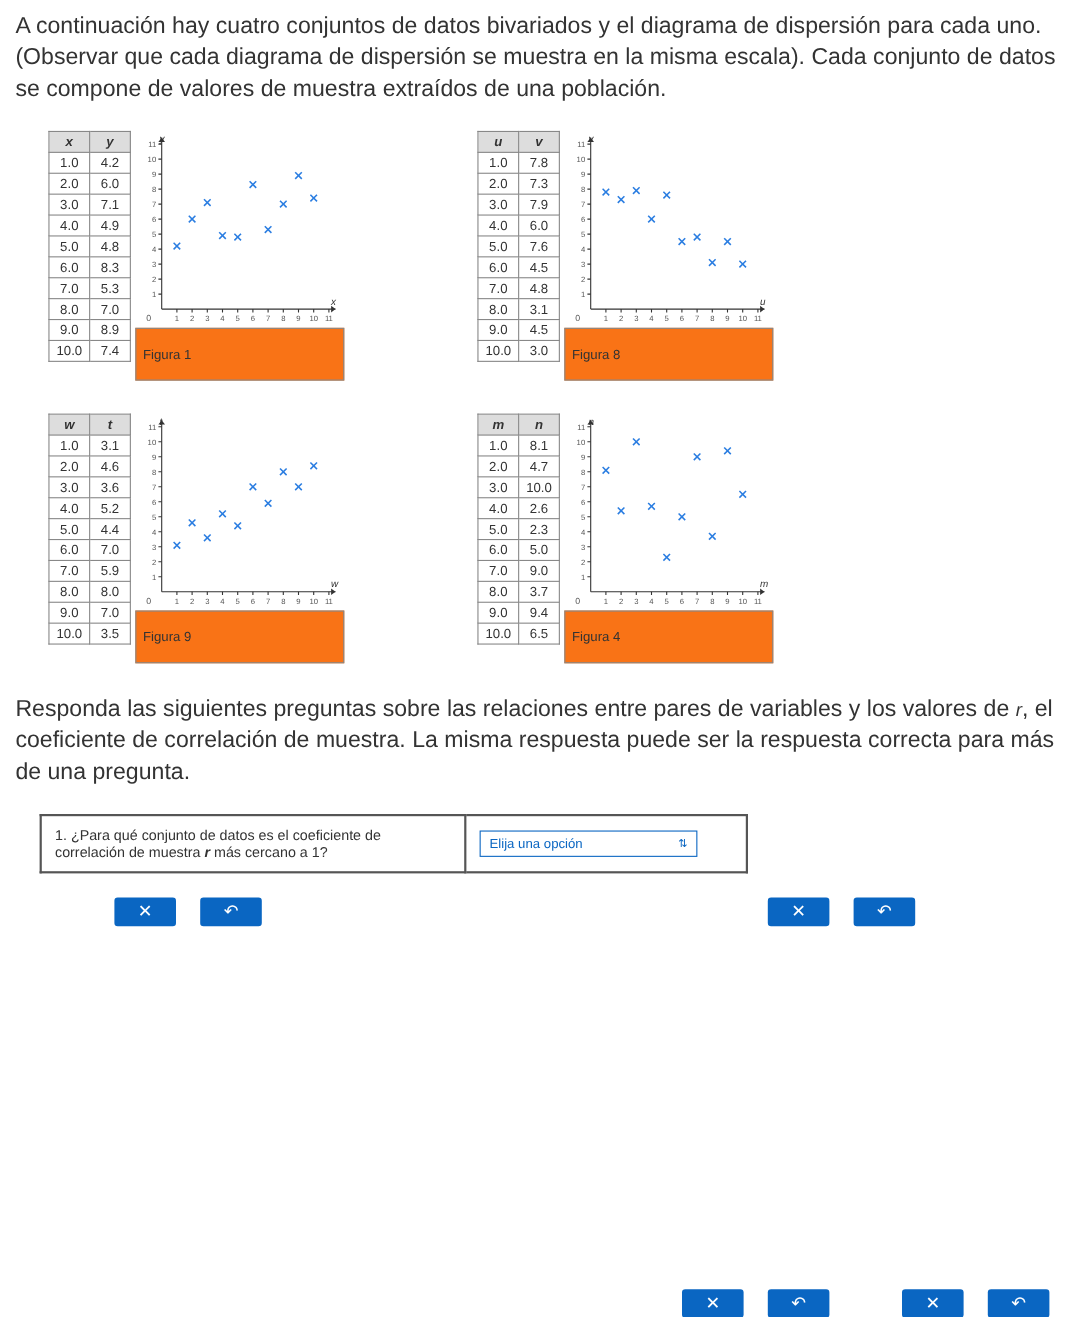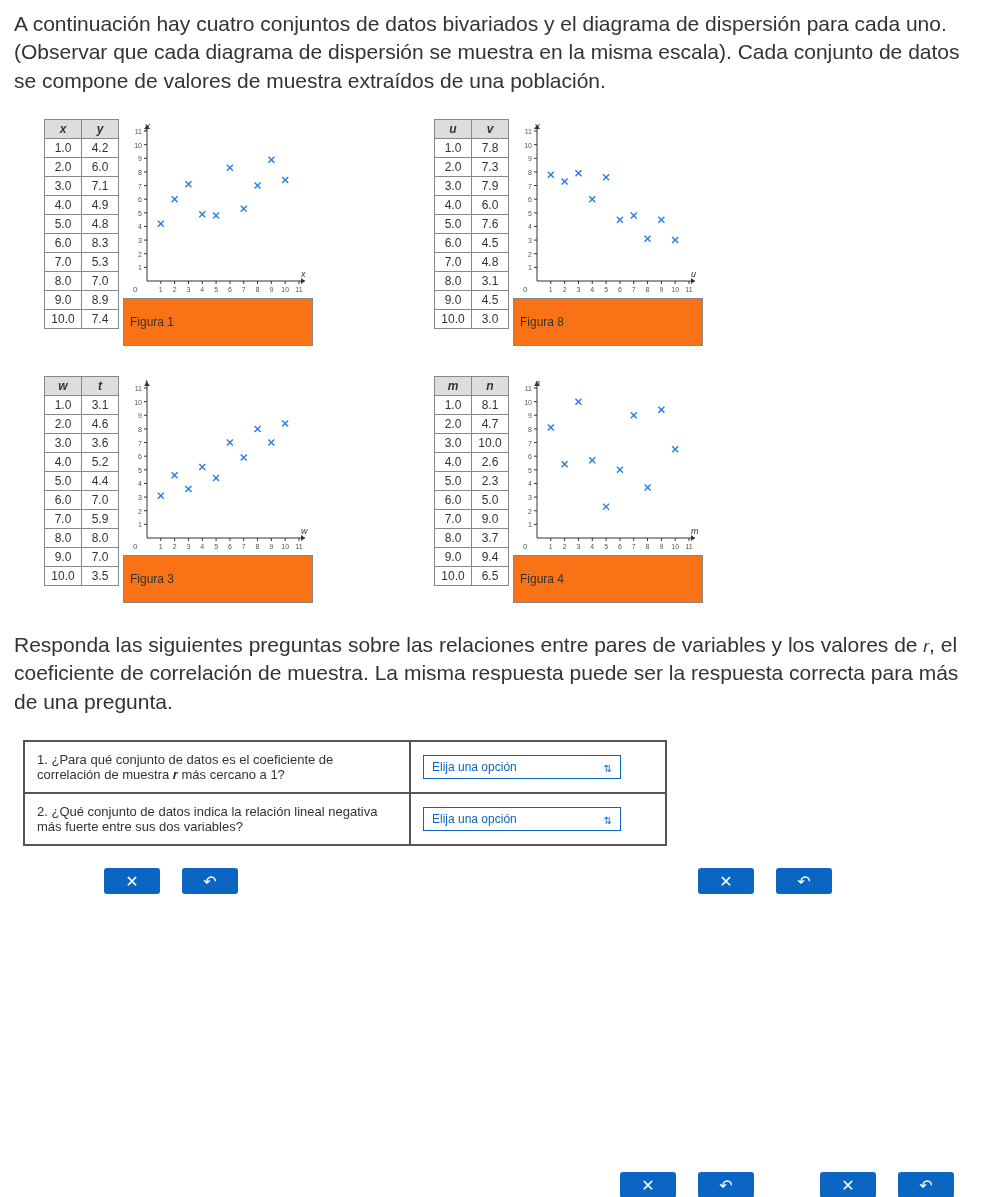--- a/index.html
+++ b/index.html
@@ -5,25 +5,25 @@
   body { font-family: Verdana, Arial, sans-serif; font-size: 21px; color: #333; margin: 0; padding: 10px 14px; width: 956px; }
   .intro { line-height: 1.35; margin-bottom: 24px; }
   .grid { display: grid; grid-template-columns: 360px 360px; column-gap: 30px; row-gap: 30px; margin-left: 30px; margin-bottom: 28px; }
   .dataset { display: flex; align-items: flex-start; }
   table.data { border-collapse: collapse; font-size: 12px; }
   table.data th, table.data td { border: 1px solid #888; padding: 2px 5px; text-align: center; min-width: 26px; background: #fff; }
   table.data th { background: #ddd; font-style: italic; font-weight: bold; }
   .plotwrap { margin-left: 4px; }
   .caption { font-size: 12px; background: #f97316; border: 1px solid #888; padding: 16px 6px; width: 176px; margin-top: -1px; }
   svg.scatter { display: block; }
-  .questions { border: 2px solid #555; border-collapse: collapse; margin-left: 9px; margin-top: 8px; }
+  .questions { border: 2px solid #555; border-collapse: collapse; margin-left: 22px; margin-top: 8px; }
   .questions td { border: 2px solid #555; padding: 10px 12px; font-size: 13px; vertical-align: middle; }
   .questions td.q { width: 360px; }
   .questions td.a { width: 230px; }
-  .select { display: inline-flex; align-items: flex-end; justify-content: space-between; border: 1px solid #0a66c2; color: #0a66c2; font-size: 12px; padding: 4px 8px; width: 180px; background: #fff; cursor: pointer; }
+  .select { display: inline-flex; align-items: center; justify-content: space-between; border: 1px solid #0a66c2; color: #0a66c2; font-size: 12px; padding: 4px 8px; width: 180px; background: #fff; cursor: pointer; }
   .select .chev { font-size: 10px; }
   .btnbar { display: flex; gap: 460px; margin-left: 90px; margin-top: 22px; }
   .btngrp { display: flex; gap: 22px; }
   .ibtn { width: 56px; height: 26px; background: #0a66c2; color: #fff; border-radius: 3px; display: inline-flex; align-items: center; justify-content: center; font-size: 16px; cursor: pointer; }
   .rvar { font-style: italic; font-size: 17px; }
 </style>
 </head>
 <body>
 
 <div class="intro">A continuación hay cuatro conjuntos de datos bivariados y el diagrama de dispersión para cada uno. (Observar que cada diagrama de dispersión se muestra en la misma escala). Cada conjunto de datos se compone de valores de muestra extraídos de una población.</div>
@@ -460,21 +460,21 @@
           </g>
           <g stroke="#2a7de1" stroke-width="1.4">
             <line x1="145.36363636363637" y1="63.54545454545455" x2="151.36363636363637" y2="69.54545454545455"></line>
             <line x1="145.36363636363637" y1="69.54545454545455" x2="151.36363636363637" y2="63.54545454545455"></line>
           </g>
           <g stroke="#2a7de1" stroke-width="1.4">
             <line x1="159.1818181818182" y1="44.45454545454545" x2="165.1818181818182" y2="50.45454545454545"></line>
             <line x1="159.1818181818182" y1="50.45454545454545" x2="165.1818181818182" y2="44.45454545454545"></line>
           </g>
         </svg>
-        <div class="caption">Figura 3</div>
+        <div class="caption">Figura 9</div>
       </div>
     </div>
     <div class="dataset">
       <table class="data">
         <tbody>
           <tr>
             <th>m</th>
             <th>n</th>
           </tr>
           <tr>
@@ -627,29 +627,20 @@
   <tbody id="questions-body">
       <tr>
     <td class="q">1. ¿Para qué conjunto de datos es el coeficiente de correlación de muestra <b><i>r</i></b> más cercano a 1?</td>
     <td class="a">
       <div class="select">
         <span>Elija una opción</span>
         <span class="chev">⇅</span>
       </div>
     </td>
       </tr>
-      <tr>
-    <td class="q">2. ¿Qué conjunto de datos indica la relación lineal negativa más fuerte entre sus dos variables?</td>
-    <td class="a">
-      <div class="select">
-        <span>Elija una opción</span>
-        <span class="chev">⇅</span>
-      </div>
-    </td>
-      </tr>
     </tbody>
 </table>
 
 <div class="btnbar">
   <div class="btngrp">
     <div class="ibtn">
         <span>✕</span>
       </div>
     <div class="ibtn">
         <span>↶</span>

